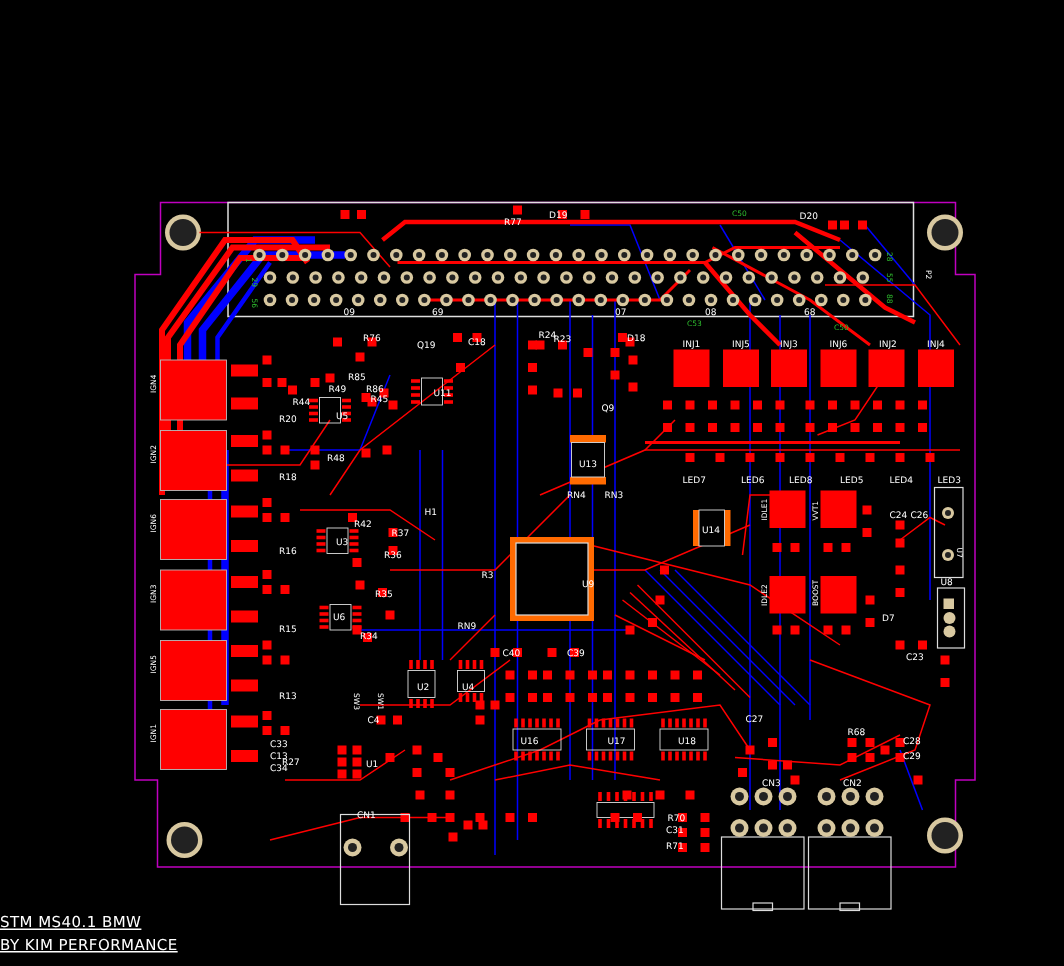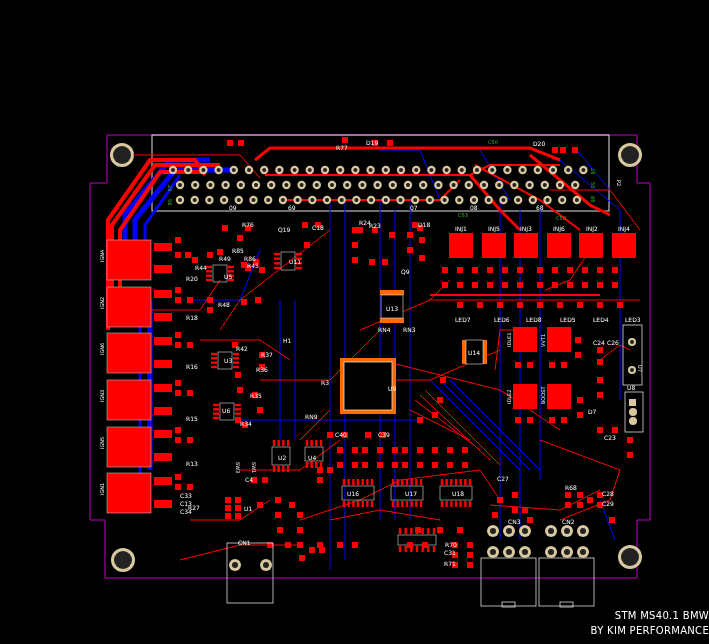--- a/index.html
+++ b/index.html
@@ -1,21 +1,21 @@
 <!DOCTYPE html>
 <html><head>
 <meta charset="utf-8">
 <style>
   html, body { margin:0; padding:0; background:#000; }
   body { width:709px; height:644px; position:relative; overflow:hidden; font-family:"DejaVu Sans", sans-serif; }
   #pcb { position:absolute; left:0; top:0; width:709px; height:644px; }
   .silk { fill:#ffffff; font-family:"DejaVu Sans", sans-serif; font-size:6px; }
   .silk-v { fill:#ffffff; font-family:"DejaVu Sans", sans-serif; font-size:5px; }
   .grn { fill:#2fbf2f; font-family:"DejaVu Sans", sans-serif; font-size:5px; }
-  .title { position:absolute; left:0; width:709px; text-align:right; color:#fff; font-family:"DejaVu Sans", sans-serif; font-size:10px; letter-spacing:0.3px; }
+  .title { position:absolute; left:0; width:709px; text-align:left; color:#fff; font-family:"DejaVu Sans", sans-serif; font-size:10px; letter-spacing:0.3px;text-decoration:underline; }
 </style>
 </head>
 <body>
 
 <svg id="pcb" viewBox="0 0 709 644" xmlns="http://www.w3.org/2000/svg">
 
   <path d="M107,135 H637 V183 H650 V520 H637 V578 H105 V520 H90 V183 H107 Z" fill="none" stroke="#c000c0" stroke-width="1"></path>
 
   <rect x="152" y="135" width="457" height="76" fill="none" stroke="#e0e0e0" stroke-width="1"></rect>
 

